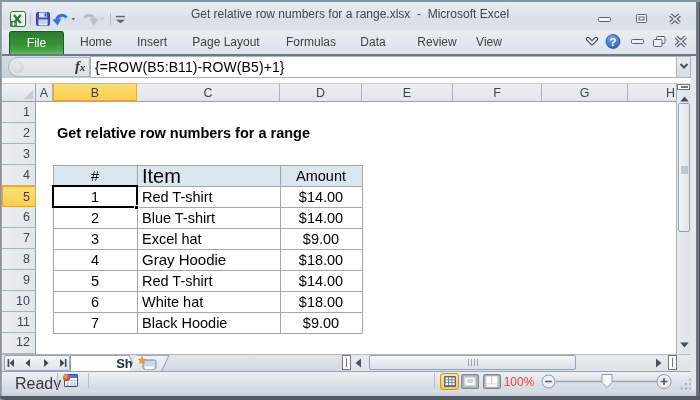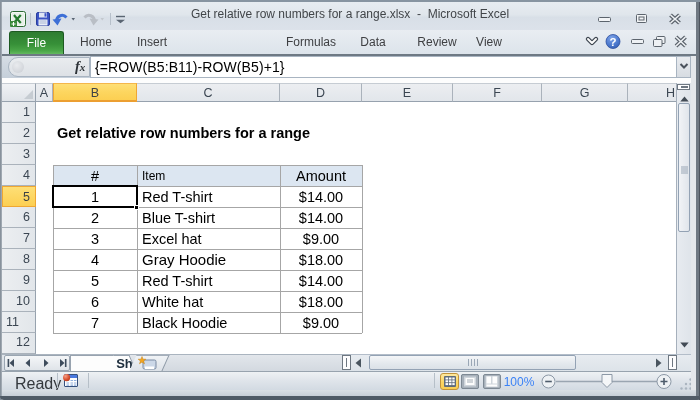--- a/index.html
+++ b/index.html
@@ -49,20 +49,21 @@
   <g transform="translate(79.5,1)">
    <path d="M1 1 L10 9 M10 1 L1 9" stroke="#5c646d" stroke-width="4"></path>
    <path d="M1 1 L10 9 M10 1 L1 9" stroke="#eef1f4" stroke-width="1.6"></path>
   </g>
 </svg>
 
 <div class="a" style="left:2px;top:30px;width:696px;height:24px;background:linear-gradient(#e9edf2,#dde4eb);"></div>
 <div class="a" style="left:9px;top:31px;width:55px;height:23px;background:linear-gradient(#2e7c31 0%,#379038 55%,#4aa648 85%,#63b95f 100%);border:1px solid #1d5a21;border-bottom:none;border-radius:3px 3px 0 0;color:#fff;font-size:12px;text-align:center;line-height:22px;">File</div>
 <div class="a" style="left:46px;top:30px;width:100px;height:24px;font-size:12px;color:#3f4043;text-align:center;line-height:25px;">Home</div>
 <div class="a" style="left:102px;top:30px;width:100px;height:24px;font-size:12px;color:#3f4043;text-align:center;line-height:25px;">Insert</div>
+<div class="a" style="left:176px;top:30px;width:100px;height:24px;font-size:12px;color:#3f4043;text-align:center;line-height:25px;">Page Layout</div>
 <div class="a" style="left:261px;top:30px;width:100px;height:24px;font-size:12px;color:#3f4043;text-align:center;line-height:25px;">Formulas</div>
 <div class="a" style="left:323px;top:30px;width:100px;height:24px;font-size:12px;color:#3f4043;text-align:center;line-height:25px;">Data</div>
 <div class="a" style="left:387px;top:30px;width:100px;height:24px;font-size:12px;color:#3f4043;text-align:center;line-height:25px;">Review</div>
 <div class="a" style="left:439px;top:30px;width:100px;height:24px;font-size:12px;color:#3f4043;text-align:center;line-height:25px;">View</div>
 
 <svg class="a" style="left:580px;top:34px;" width="115" height="16" viewBox="0 0 115 16">
   <g fill="none">
    <path d="M8 5 L12 9 L16 5" stroke="#3e4650" stroke-width="4.4" stroke-linecap="round" stroke-linejoin="round"></path>
    <path d="M8 5 L12 9 L16 5" stroke="#fdfdfd" stroke-width="1.9" stroke-linecap="round" stroke-linejoin="round"></path>
   </g>
@@ -116,40 +117,40 @@
 <div class="a" style="left:2px;top:102px;width:34px;height:21px;background:linear-gradient(90deg,#eceef1,#e2e6ea);border-bottom:1px solid #aab2bb;border-right:1px solid #97a2ae;font-size:12.5px;color:#3b4652;text-align:right;padding-right:5px;line-height:20px;">1</div>
 <div class="a" style="left:2px;top:123px;width:34px;height:21px;background:linear-gradient(90deg,#eceef1,#e2e6ea);border-bottom:1px solid #aab2bb;border-right:1px solid #97a2ae;font-size:12.5px;color:#3b4652;text-align:right;padding-right:5px;line-height:20px;">2</div>
 <div class="a" style="left:2px;top:144px;width:34px;height:21px;background:linear-gradient(90deg,#eceef1,#e2e6ea);border-bottom:1px solid #aab2bb;border-right:1px solid #97a2ae;font-size:12.5px;color:#3b4652;text-align:right;padding-right:5px;line-height:20px;">3</div>
 <div class="a" style="left:2px;top:165px;width:34px;height:21px;background:linear-gradient(90deg,#eceef1,#e2e6ea);border-bottom:1px solid #aab2bb;border-right:1px solid #97a2ae;font-size:12.5px;color:#3b4652;text-align:right;padding-right:5px;line-height:20px;">4</div>
 <div class="a" style="left:2px;top:186px;width:34px;height:21px;background:linear-gradient(#fedf76,#fccf52);border:1px solid #efa733;font-size:12.5px;color:#3e4245;text-align:right;padding-right:5px;line-height:20px;">5</div>
 <div class="a" style="left:2px;top:207px;width:34px;height:21px;background:linear-gradient(90deg,#eceef1,#e2e6ea);border-bottom:1px solid #aab2bb;border-right:1px solid #97a2ae;font-size:12.5px;color:#3b4652;text-align:right;padding-right:5px;line-height:20px;">6</div>
 <div class="a" style="left:2px;top:228px;width:34px;height:21px;background:linear-gradient(90deg,#eceef1,#e2e6ea);border-bottom:1px solid #aab2bb;border-right:1px solid #97a2ae;font-size:12.5px;color:#3b4652;text-align:right;padding-right:5px;line-height:20px;">7</div>
 <div class="a" style="left:2px;top:249px;width:34px;height:21px;background:linear-gradient(90deg,#eceef1,#e2e6ea);border-bottom:1px solid #aab2bb;border-right:1px solid #97a2ae;font-size:12.5px;color:#3b4652;text-align:right;padding-right:5px;line-height:20px;">8</div>
 <div class="a" style="left:2px;top:270px;width:34px;height:21px;background:linear-gradient(90deg,#eceef1,#e2e6ea);border-bottom:1px solid #aab2bb;border-right:1px solid #97a2ae;font-size:12.5px;color:#3b4652;text-align:right;padding-right:5px;line-height:20px;">9</div>
 <div class="a" style="left:2px;top:291px;width:34px;height:21px;background:linear-gradient(90deg,#eceef1,#e2e6ea);border-bottom:1px solid #aab2bb;border-right:1px solid #97a2ae;font-size:12.5px;color:#3b4652;text-align:right;padding-right:5px;line-height:20px;">10</div>
-<div class="a" style="left:2px;top:312px;width:34px;height:21px;background:linear-gradient(90deg,#eceef1,#e2e6ea);border-bottom:1px solid #aab2bb;border-right:1px solid #97a2ae;font-size:12.5px;color:#3b4652;text-align:right;padding-right:16px;line-height:20px;">11</div>
+<div class="a" style="left:2px;top:312px;width:34px;height:21px;background:linear-gradient(90deg,#eceef1,#e2e6ea);border-bottom:1px solid #aab2bb;border-right:1px solid #97a2ae;font-size:12.5px;color:#3b4652;text-align:right;padding-right:5px;line-height:20px;">11</div>
 <div class="a" style="left:2px;top:333px;width:34px;height:21px;background:linear-gradient(90deg,#eceef1,#e2e6ea);border-bottom:1px solid #aab2bb;border-right:1px solid #97a2ae;font-size:12.5px;color:#3b4652;text-align:right;padding-right:5px;line-height:19px;">12</div>
 <div class="a" style="left:36px;top:102px;width:649px;height:252px;background:#fff;"></div>
 <div class="a" style="left:57px;top:123px;width:400px;height:21px;font-size:14.5px;font-weight:bold;color:#000;line-height:21px;">Get relative row numbers for a range</div>
 <div class="a" style="left:53px;top:165px;width:309px;height:21px;background:#dce6f1;"></div>
 <div class="a" style="left:53px;top:165px;width:309px;height:1px;background:#a6a6a6;"></div>
 <div class="a" style="left:53px;top:186px;width:309px;height:1px;background:#a6a6a6;"></div>
 <div class="a" style="left:53px;top:207px;width:309px;height:1px;background:#a6a6a6;"></div>
 <div class="a" style="left:53px;top:228px;width:309px;height:1px;background:#a6a6a6;"></div>
 <div class="a" style="left:53px;top:249px;width:309px;height:1px;background:#a6a6a6;"></div>
 <div class="a" style="left:53px;top:270px;width:309px;height:1px;background:#a6a6a6;"></div>
 <div class="a" style="left:53px;top:291px;width:309px;height:1px;background:#a6a6a6;"></div>
 <div class="a" style="left:53px;top:312px;width:309px;height:1px;background:#a6a6a6;"></div>
 <div class="a" style="left:53px;top:333px;width:309px;height:1px;background:#a6a6a6;"></div>
 <div class="a" style="left:53px;top:165px;width:1px;height:168px;background:#a6a6a6;"></div>
 <div class="a" style="left:137px;top:165px;width:1px;height:168px;background:#a6a6a6;"></div>
 <div class="a" style="left:280px;top:165px;width:1px;height:168px;background:#a6a6a6;"></div>
 <div class="a" style="left:362px;top:165px;width:1px;height:168px;background:#a6a6a6;"></div>
 <div class="a" style="left:53px;top:165px;width:84px;height:21px;font-size:14.5px;text-align:center;line-height:22px;">#</div>
-<div class="a" style="left:142px;top:165px;height:28px;font-size:12px;line-height:22px;">Item</div>
+<div class="a" style="left:142px;top:165px;height:28px;font-size:20px;line-height:22px;">Item</div>
 <div class="a" style="left:280px;top:165px;width:82px;height:21px;font-size:14.5px;text-align:center;line-height:22px;">Amount</div>
 <div class="a" style="left:53px;top:186px;width:84px;height:21px;font-size:14.5px;text-align:center;line-height:22px;">1</div>
 <div class="a" style="left:142px;top:186px;height:21px;font-size:14.5px;line-height:22px;">Red T-shirt</div>
 <div class="a" style="left:280px;top:186px;width:82px;height:21px;font-size:14.5px;text-align:center;line-height:22px;">$14.00</div>
 <div class="a" style="left:53px;top:207px;width:84px;height:21px;font-size:14.5px;text-align:center;line-height:22px;">2</div>
 <div class="a" style="left:142px;top:207px;height:21px;font-size:14.5px;line-height:22px;">Blue T-shirt</div>
 <div class="a" style="left:280px;top:207px;width:82px;height:21px;font-size:14.5px;text-align:center;line-height:22px;">$14.00</div>
 <div class="a" style="left:53px;top:228px;width:84px;height:21px;font-size:14.5px;text-align:center;line-height:22px;">3</div>
 <div class="a" style="left:142px;top:228px;height:21px;font-size:14.5px;line-height:22px;">Excel hat</div>
 <div class="a" style="left:280px;top:228px;width:82px;height:21px;font-size:14.5px;text-align:center;line-height:22px;">$9.00</div>
@@ -267,21 +268,21 @@
   <rect x="4.5" y="4" width="9" height="7" fill="#fdfdfd"></rect>
   <path d="M6 6 h6 M6 8 h6" stroke="#9aa4ae" stroke-width="0.9"></path>
 </svg>
 <svg class="a" style="left:483px;top:374px;" width="18" height="15" viewBox="0 0 18 15">
   <rect x="0.5" y="0.5" width="17" height="14" rx="1.5" fill="#a7b0ba" stroke="#7e8994"></rect>
   <rect x="2.5" y="2" width="13" height="11" fill="#cfd5db"></rect>
   <rect x="3.5" y="2.5" width="4.5" height="7" fill="#fdfdfd"></rect>
   <rect x="9.5" y="2.5" width="4.5" height="7" fill="#fdfdfd"></rect>
   <rect x="3.5" y="10.5" width="10.5" height="2" fill="#fdfdfd"></rect>
 </svg>
-<div class="a" style="left:499px;top:375px;width:40px;font-size:12px;color:#3b82f6;text-align:center;">100%</div>
+<div class="a" style="left:499px;top:375px;width:40px;font-size:12px;color:#ef4444;text-align:center;">100%</div>
 
 <svg class="a" style="left:540px;top:373px;" width="136" height="17" viewBox="0 0 136 17">
   <circle cx="8.5" cy="8.5" r="6.5" fill="#eef1f4" stroke="#8c98a6"></circle>
   <path d="M5.2 8.5 h6.6" stroke="#4e5c6b" stroke-width="1.6"></path>
   <path d="M16 8.5 h101" stroke="#9aa5b1" stroke-width="1.5"></path>
   <path d="M62 1.5 h10 v8 l-5 5 l-5 -5 Z" fill="#f4f6f8" stroke="#8c98a6"></path>
   <circle cx="124" cy="8.5" r="7" fill="#eef1f4" stroke="#8c98a6"></circle>
   <path d="M120.5 8.5 h7 M124 5 v7" stroke="#4e5c6b" stroke-width="1.6"></path>
 </svg>
 <svg class="a" style="left:679px;top:377px;" width="14" height="13" viewBox="0 0 14 13">

